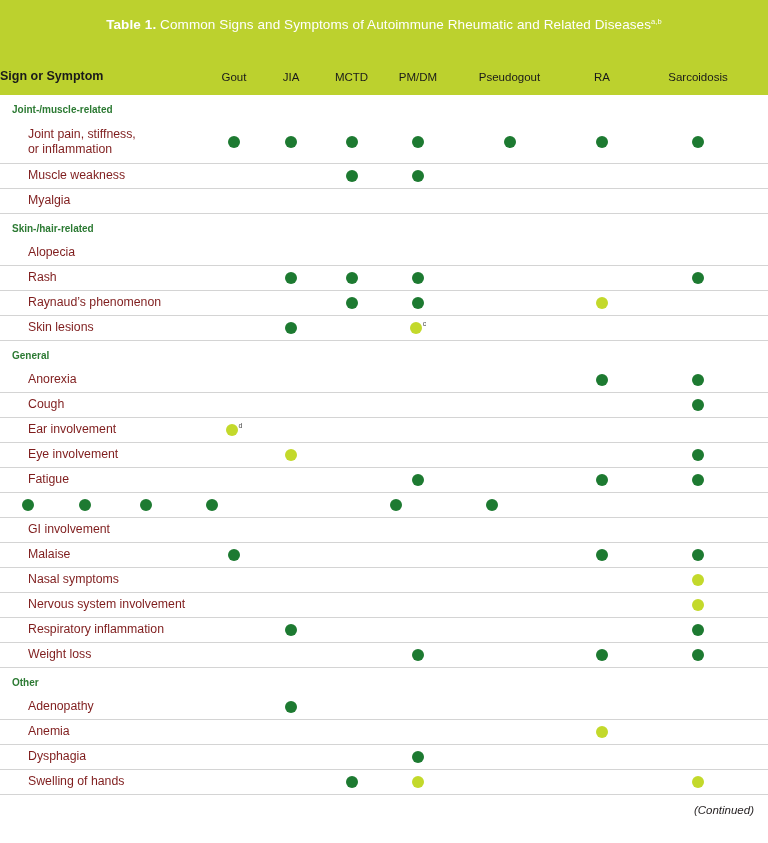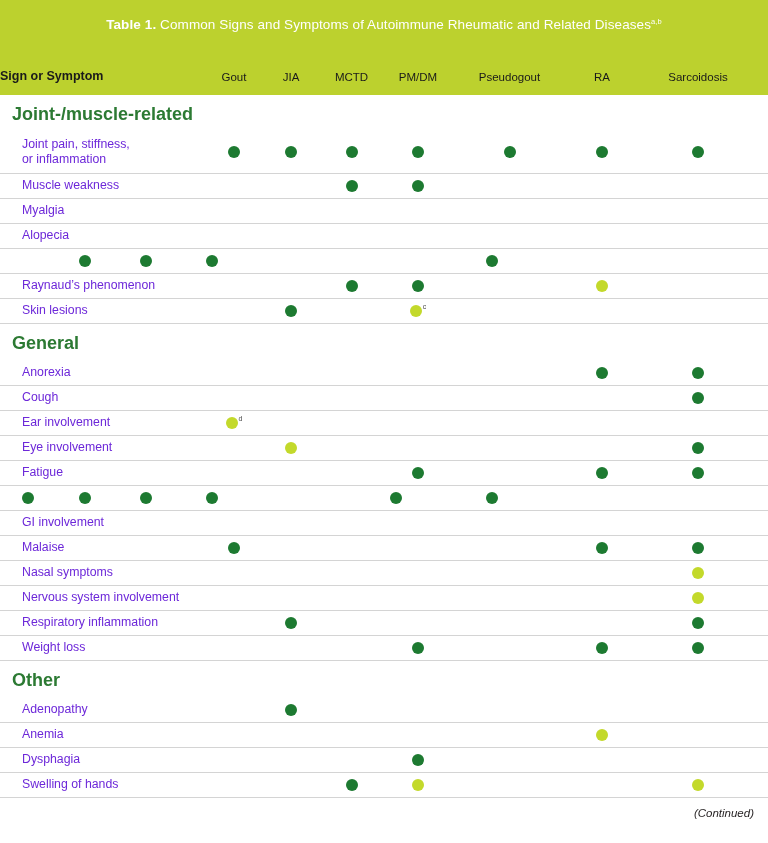--- a/index.html
+++ b/index.html
@@ -78,38 +78,38 @@
   .c-pseudogout  { width: 113px; flex: 0 0 113px; }
   .c-ra          { width: 72px;  flex: 0 0 72px; }
   .c-sarcoidosis { width: 120px; flex: 0 0 120px; }
 
   
   .rows { background: #ffffff; }
 
   .section-row {
     padding: 9px 0 7px 12px;
     font-weight: bold;
-    font-size: 18px;
+    font-size: 10px;
     color: #2c7a33;
     border-bottom: none;
   }
 
   .data-row {
     display: flex;
     align-items: center;
     border-bottom: 1px solid #d4d4d4;
     min-height: 25px;
     box-sizing: border-box;
   }
   .data-row.tall { min-height: 42px; }
 
   .data-row .lbl-cell {
     font-size: 12.3px;
-    color: #6d28d9;
-    padding-left: 22px;
+    color: #7f1d1d;
+    padding-left: 28px;
     line-height: 1.25;
     box-sizing: border-box;
   }
 
   .data-row .dot-cell {
     display: flex;
     align-items: center;
     justify-content: center;
     position: relative;
     height: 100%;
@@ -212,31 +212,33 @@
       <div class="data-row">
         <div class="lbl-cell">Myalgia</div>
         <div class="dot-cell c-gout"></div>
         <div class="dot-cell c-jia"></div>
         <div class="dot-cell c-mctd"></div>
         <div class="dot-cell c-pmdm"></div>
         <div class="dot-cell c-pseudogout"></div>
         <div class="dot-cell c-ra"></div>
         <div class="dot-cell c-sarcoidosis"></div>
       </div>
+      <div class="section-row">Skin-/hair-related</div>
       <div class="data-row">
         <div class="lbl-cell">Alopecia</div>
         <div class="dot-cell c-gout"></div>
         <div class="dot-cell c-jia"></div>
         <div class="dot-cell c-mctd"></div>
         <div class="dot-cell c-pmdm"></div>
         <div class="dot-cell c-pseudogout"></div>
         <div class="dot-cell c-ra"></div>
         <div class="dot-cell c-sarcoidosis"></div>
       </div>
       <div class="data-row">
+        <div class="lbl-cell">Rash</div>
         <div class="dot-cell c-gout"></div>
         <div class="dot-cell c-jia">
           <span class="dot dark"></span>
         </div>
         <div class="dot-cell c-mctd">
           <span class="dot dark"></span>
         </div>
         <div class="dot-cell c-pmdm">
           <span class="dot dark"></span>
         </div>

